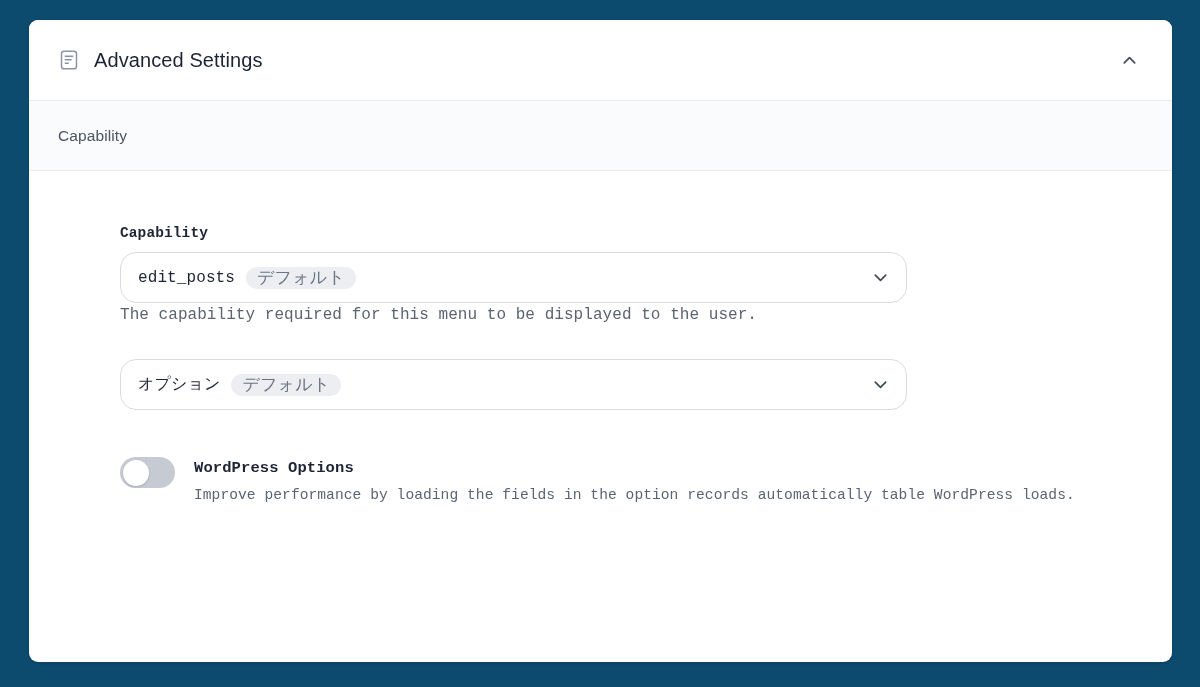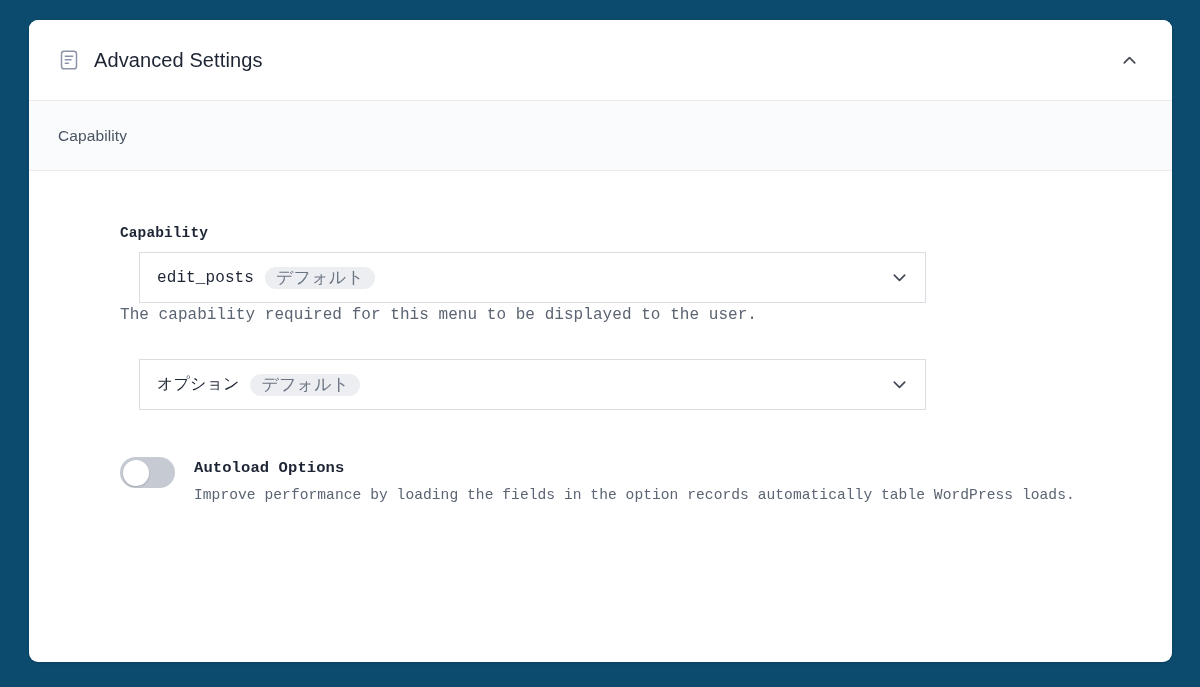--- a/index.html
+++ b/index.html
@@ -126,27 +126,26 @@
     color: #1d2433;
     margin-bottom: 11px;
     letter-spacing: .1px;
   }
 
   .select-box {
     position: relative;
     width: 787px;
     height: 51px;
     border: 1px solid #d9dce1;
-    border-radius: 0;
+    border-radius: 16px;
     background: #fff;
     display: flex;
     align-items: center;
     padding: 0 16px 0 17px;
     cursor: pointer;
-    margin-left: 19px;
   }
 
   .select-value {
     font-size: 16px;
     color: #1d2433;
     letter-spacing: .1px;
   }
 
   .badge {
     margin-left: 11px;
@@ -285,20 +284,20 @@
             </svg>
           </span>
         </div>
       </div>
 
       <div class="toggle-row">
         <button class="toggle">
           <span class="knob"></span>
         </button>
         <div class="toggle-text">
-          <div class="toggle-title">Autoload Options</div>
+          <div class="toggle-title">WordPress Options</div>
           <div class="toggle-desc">Improve performance by loading the fields in the option records automatically table WordPress loads.</div>
         </div>
       </div>
 
     </div>
   </section>
 </div>
 
 </body></html>

